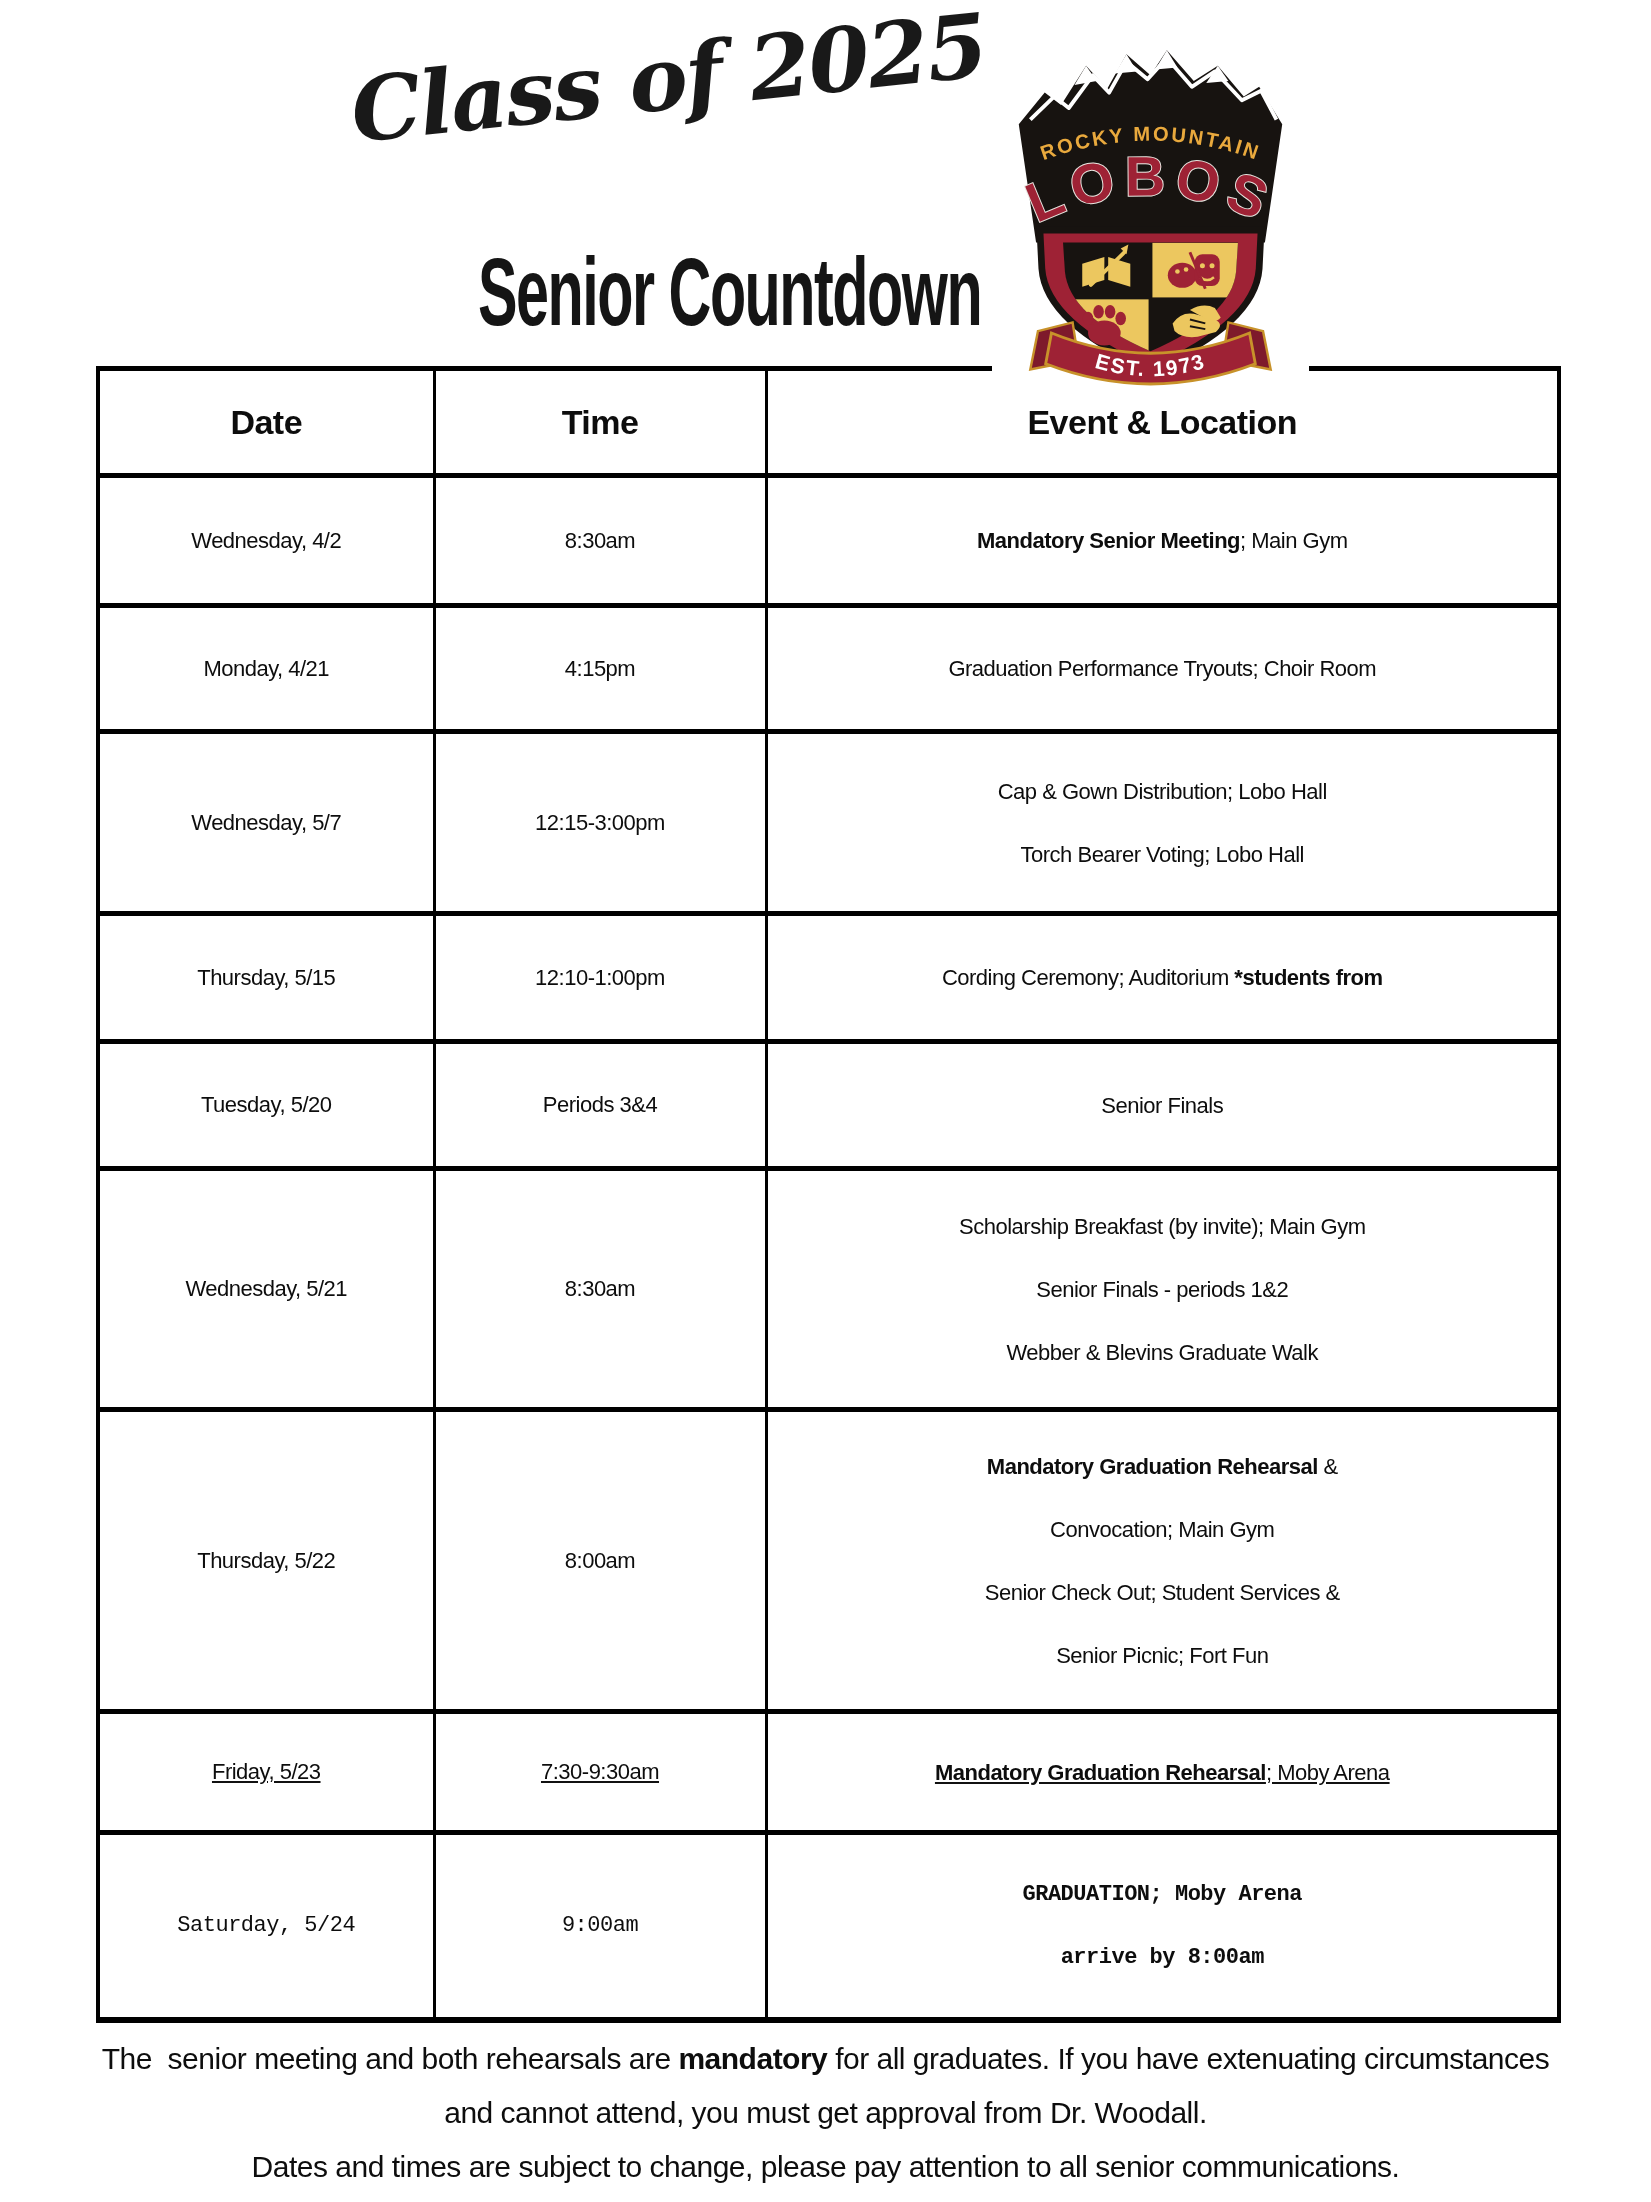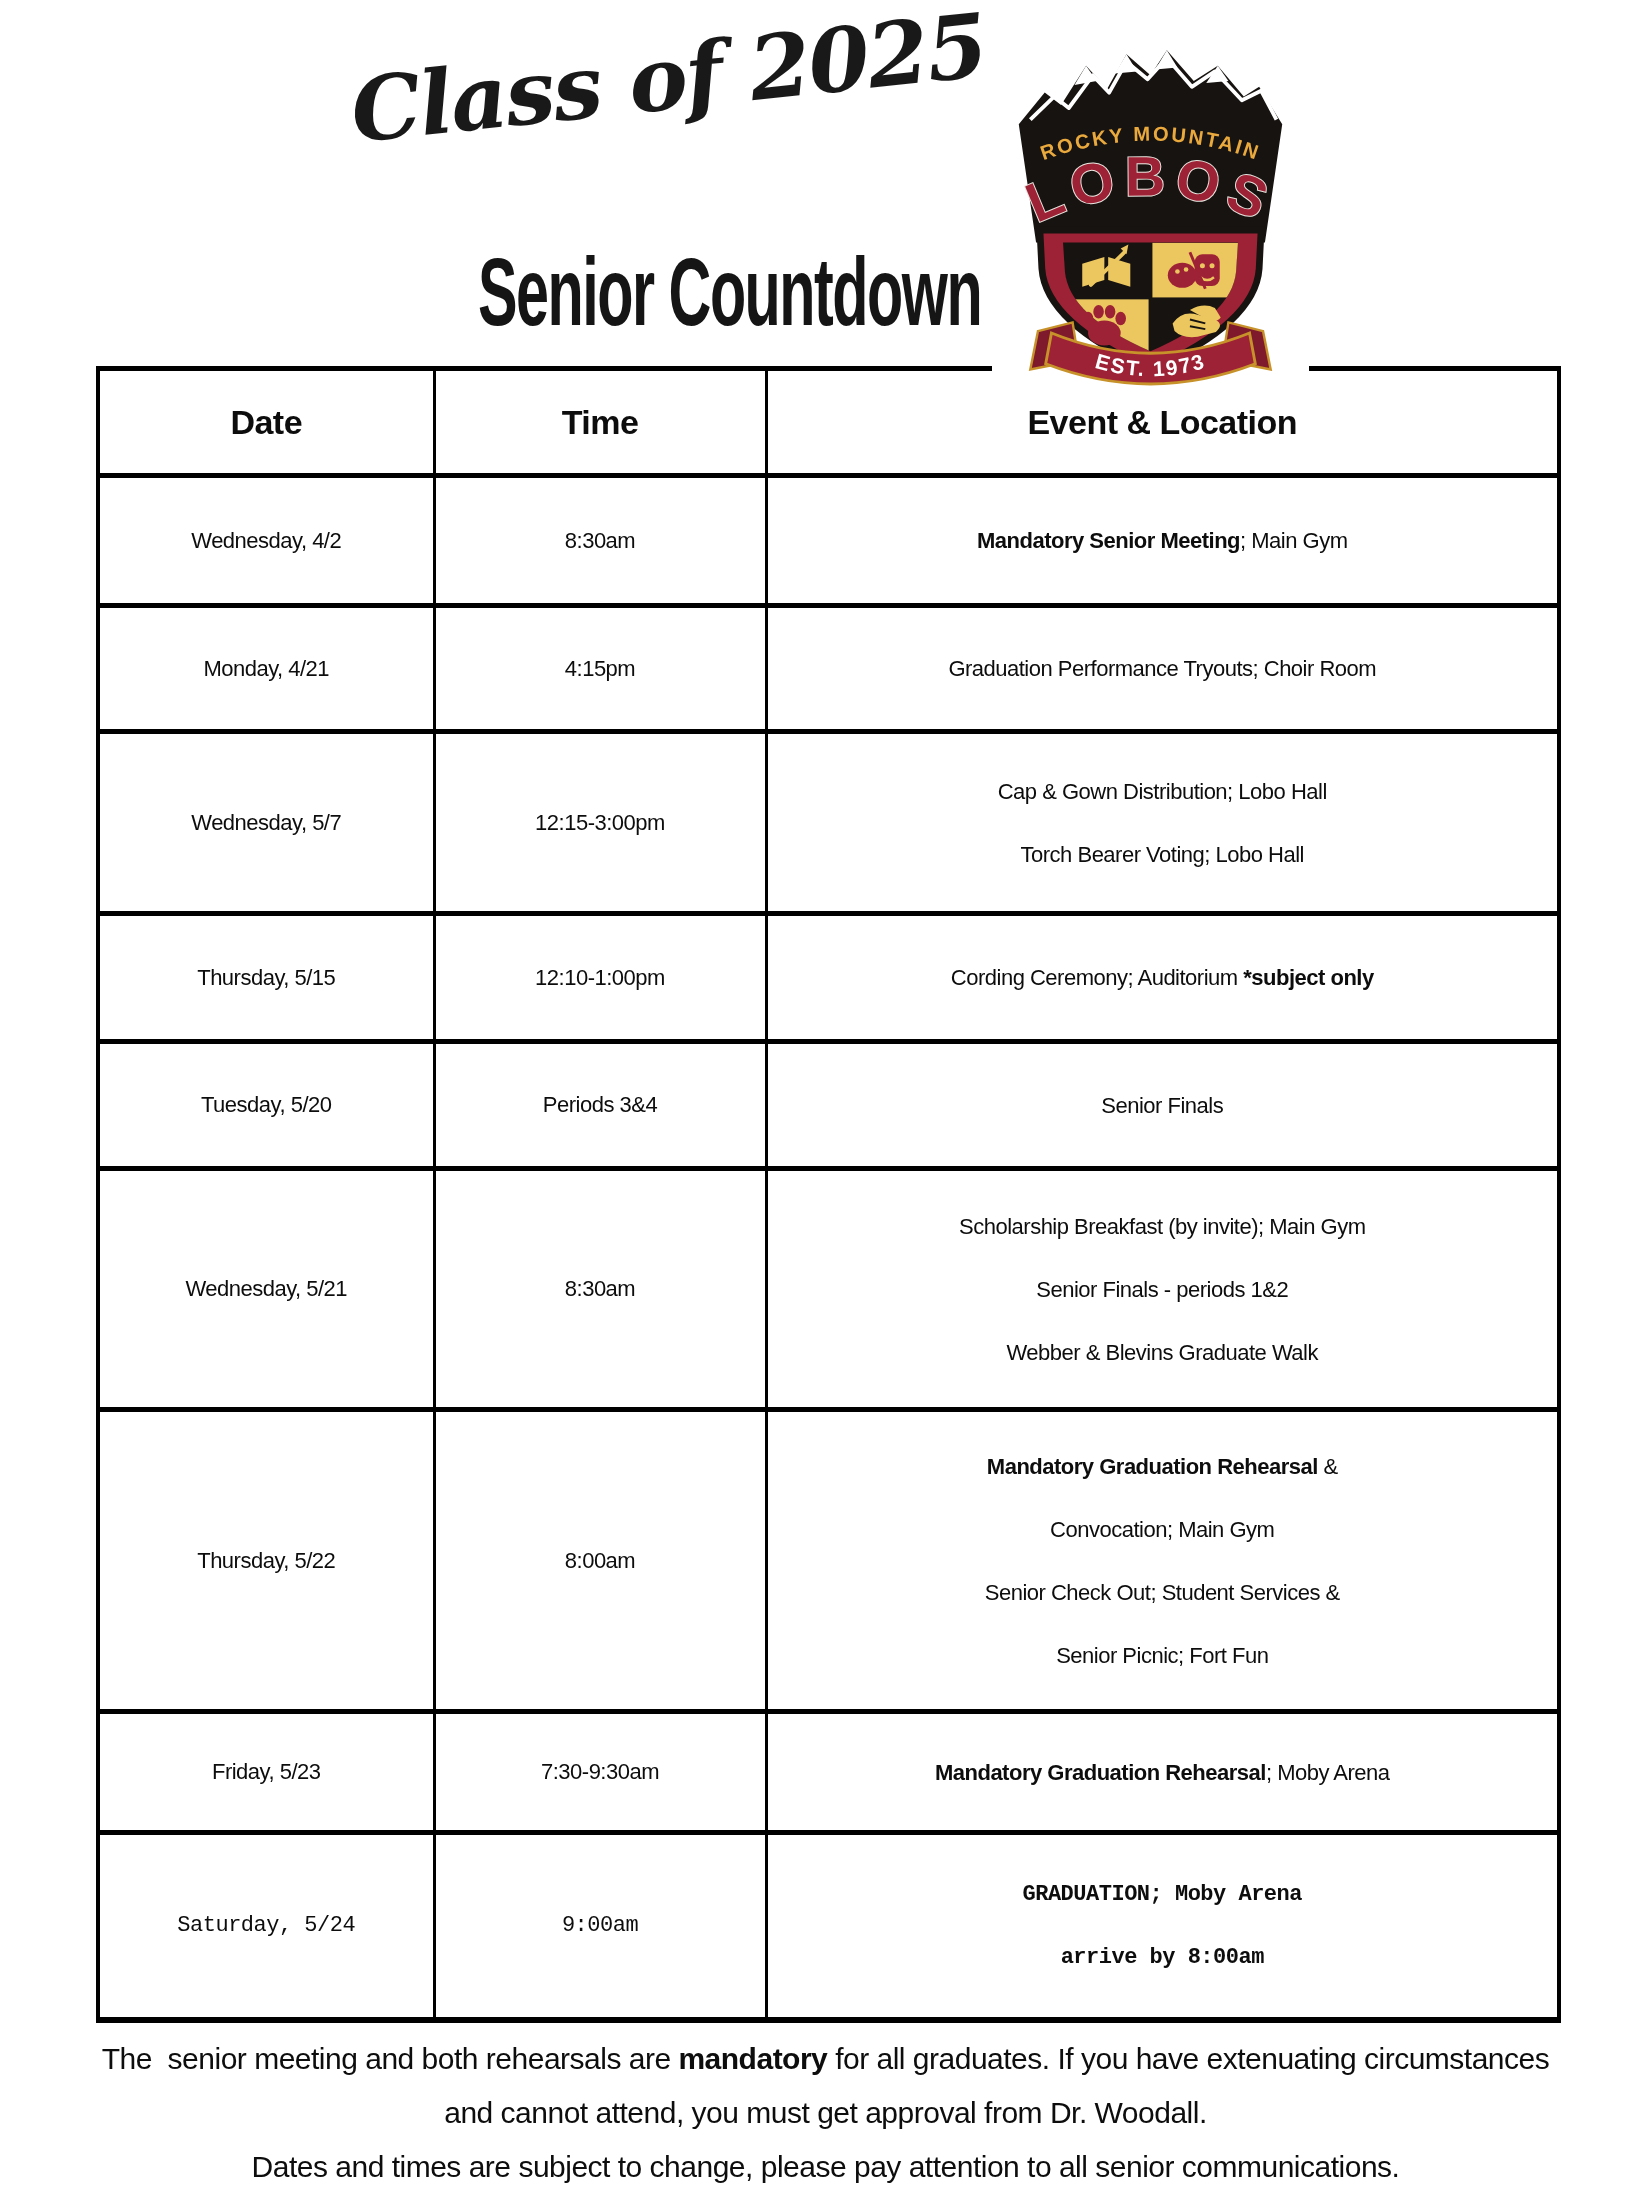--- a/index.html
+++ b/index.html
@@ -29,21 +29,21 @@
     font-size:22px;letter-spacing:-0.5px;color:#0d0d0d;overflow:hidden;}
   .sched th{font-size:34px;font-weight:700;}
   .sched thead tr{height:107px;}
   .sched tbody tr:nth-child(1){height:130px;}
   .sched tbody tr:nth-child(2){height:126px;}
   .sched tbody tr:nth-child(3){height:182px;}
   .sched tbody tr:nth-child(4){height:128px;}
   .sched tbody tr:nth-child(5){height:127px;}
   .sched tbody tr:nth-child(6){height:241px;}
   .sched tbody tr:nth-child(7){height:302px;}
-  .sched tbody tr:nth-child(8){height:121px;}
+  .sched tbody tr:nth-child(8){height:121px;text-decoration:underline;}
   .sched tbody tr:nth-child(9){height:187px;font-family:Liberation Mono, monospace;}
   .evline{line-height:63px;text-align:center;}
   .b{font-weight:700;}
 
   
   .footer-note{position:absolute;left:36px;top:2032px;width:1579px;
     text-align:center;font-size:30px;letter-spacing:-0.5px;color:#0d0d0d;}
   .footer-line{line-height:54px;white-space:pre-wrap;}
 </style>
 </head>
@@ -161,21 +161,21 @@
           <td>12:15-3:00pm</td>
           <td>
             <div class="evline"><span>Cap &amp; Gown Distribution; Lobo Hall</span></div>
             <div class="evline"><span>Torch Bearer Voting; Lobo Hall</span></div>
           </td>
         </tr>
         <tr>
           <td>Thursday, 5/15</td>
           <td>12:10-1:00pm</td>
           <td>
-            <div class="evline"><span>Cording Ceremony; Auditorium </span><span class="b">*subject only</span></div>
+            <div class="evline"><span>Cording Ceremony; Auditorium </span><span class="b">*students from</span></div>
           </td>
         </tr>
         <tr>
           <td>Tuesday, 5/20</td>
           <td>Periods 3&amp;4</td>
           <td>
             <div class="evline"><span>Senior Finals</span></div>
           </td>
         </tr>
         <tr>

